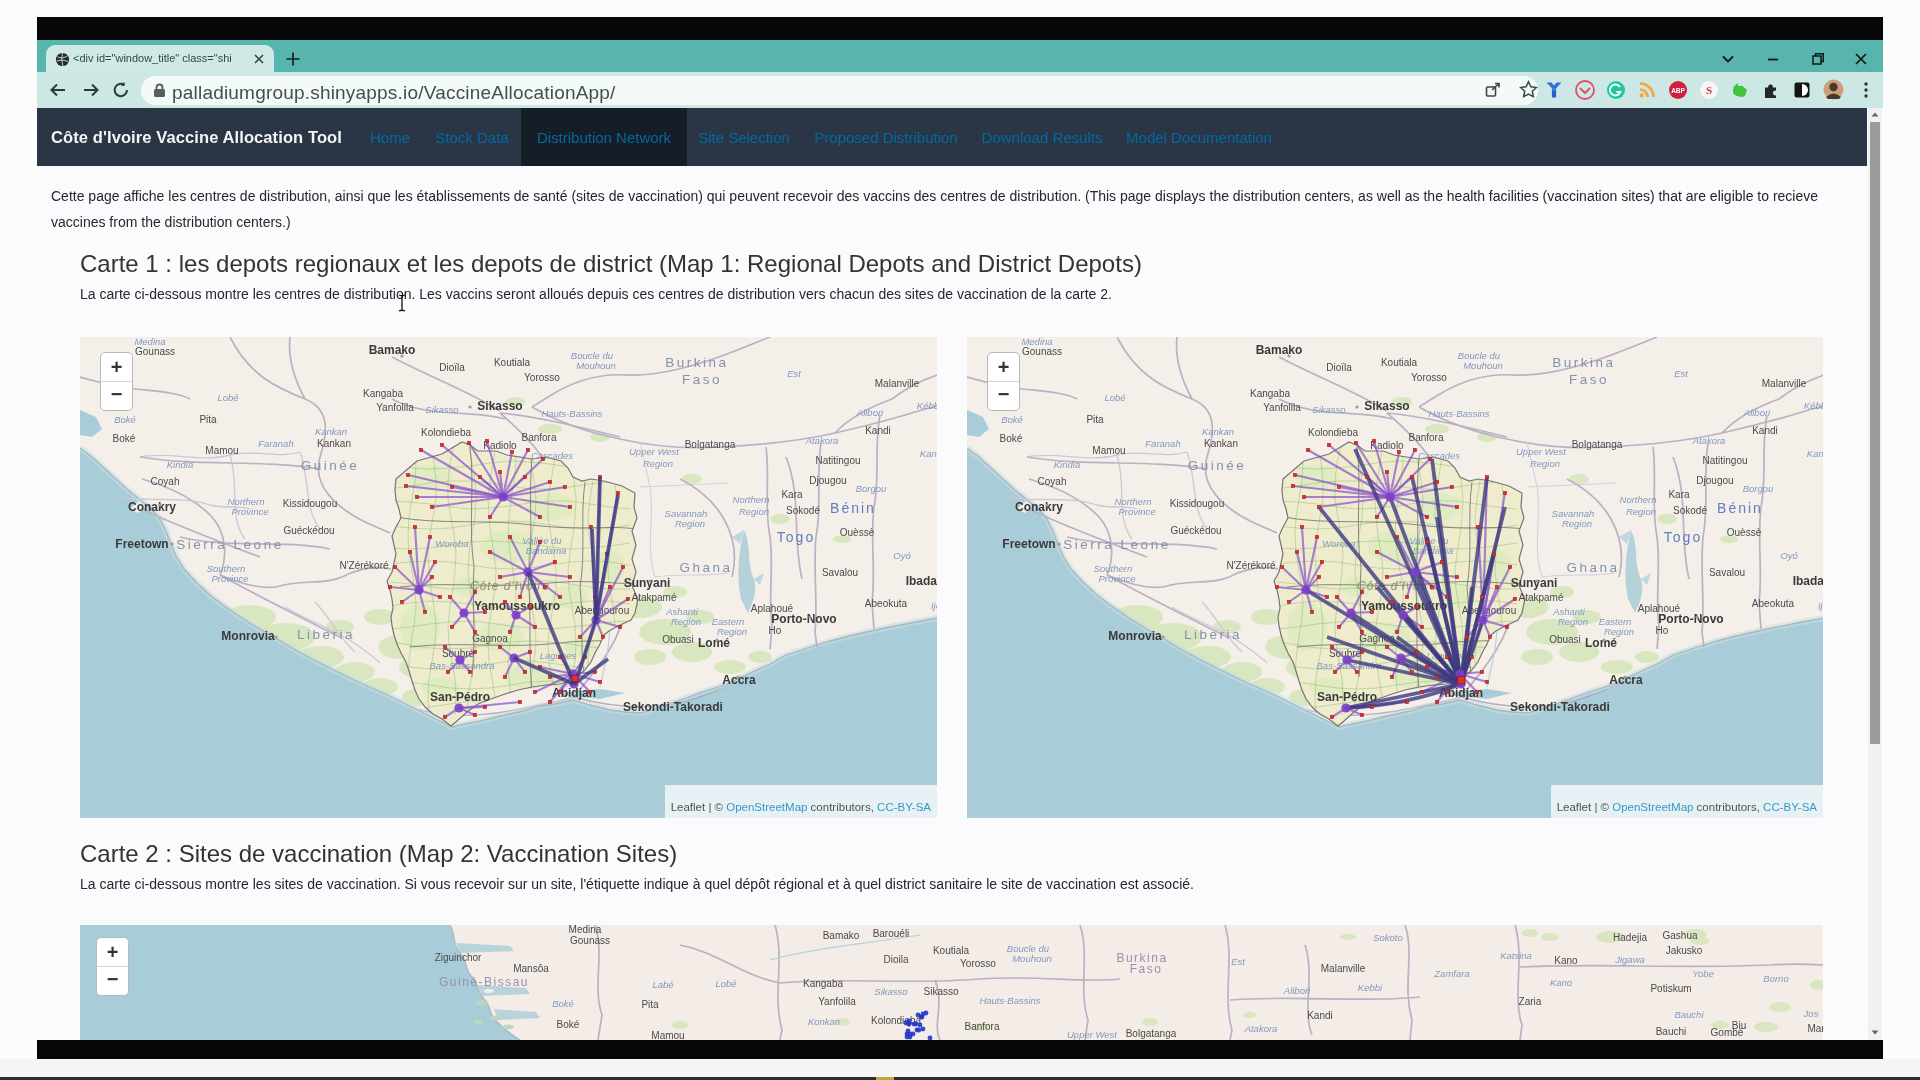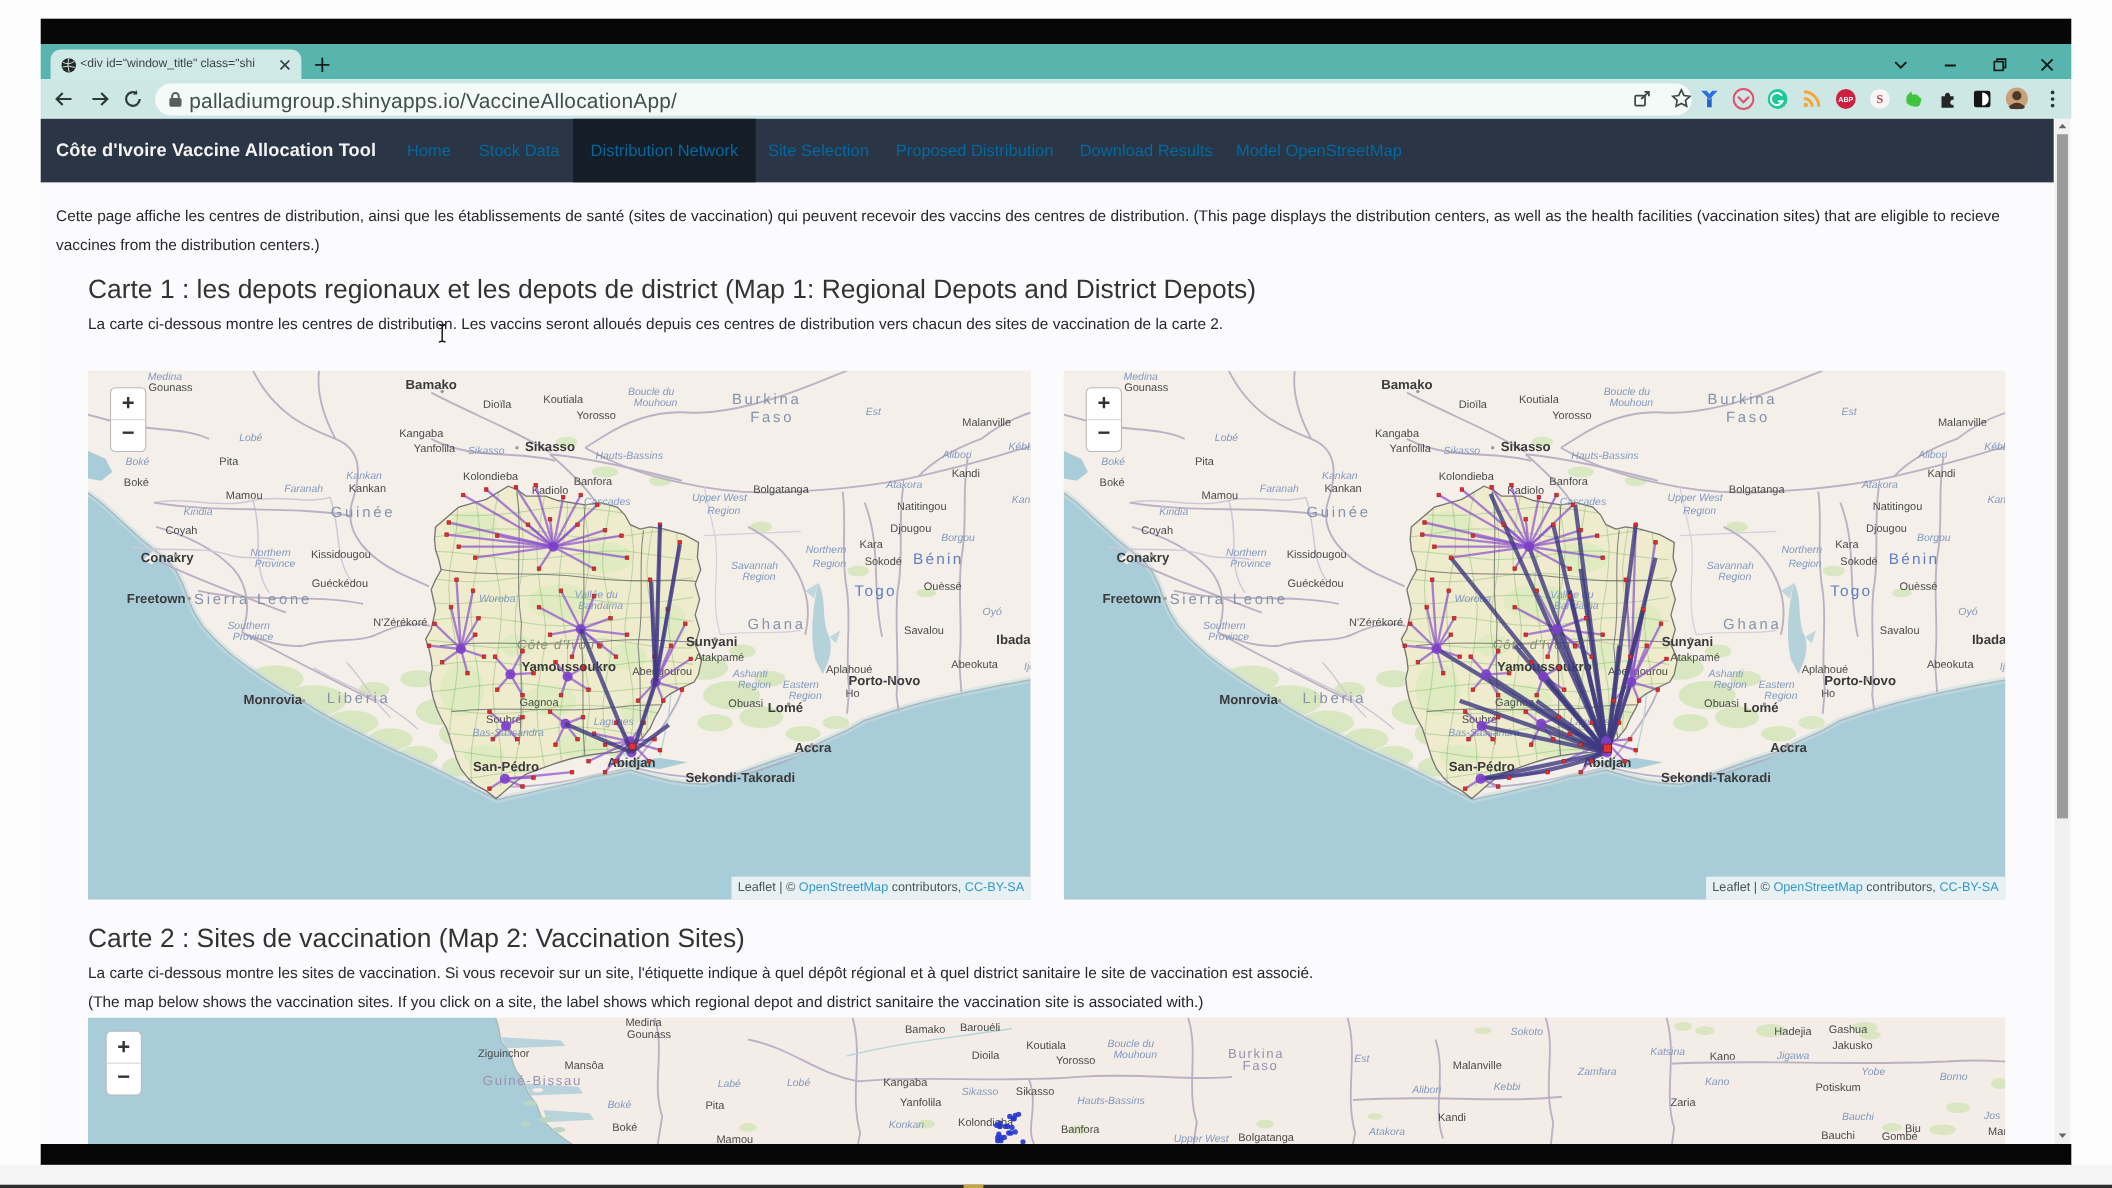--- a/index.html
+++ b/index.html
@@ -24,21 +24,21 @@
   #sbtrack{left:1868px;top:108px;width:14px;height:932px;background:#f2f1f1;}
   #sbthumb{left:1870px;top:122px;width:10px;height:622px;background:#9b9b9b;border-radius:0px;}
   
   #botblack{left:37px;top:1040px;width:1846px;height:19px;background:#060606;}
   #botlight{left:0px;top:1059px;width:1920px;height:18px;background:#f5f5f5;}
   #botline{left:0px;top:1077px;width:1920px;height:3px;background:#2e2e2e;}
   .mapbox{overflow:hidden;background:#f3eee6;}
   .zoomctl{position:absolute;left:20px;top:15px;width:31px;height:57px;background:#ffffff;border:1px solid #b9b9b9;border-radius:5px;z-index:30;}
   .zoomctl .zp{position:absolute;left:0;top:1px;width:31px;height:27px;text-align:center;font-size:20px;font-weight:700;color:#333;line-height:26px;}
   .zoomctl .zm{position:absolute;left:0;top:28px;width:31px;height:27px;text-align:center;font-size:20px;font-weight:700;color:#333;line-height:24px;border-top:1px solid #d5d5d5;}
-  .attrib{position:absolute;right:0;bottom:0;height:17px;background:rgba(255,255,255,0.72);font-size:11.5px;color:#46565c;padding:4px 6px 0 6px;white-space:nowrap;z-index:30;}
+  .attrib{position:absolute;right:0;bottom:0;height:17px;background:rgba(255,255,255,0.72);font-size:11.5px;color:#46565c;padding:16px 6px 0 6px;white-space:nowrap;z-index:30;}
   .attrib .bl{color:#3399cc;}
 </style>
 </head>
 <body>
 <div id="frame">
 
   <div class="abs" id="titlebar"></div>
   <div class="abs" id="tabstrip"></div>
   <div class="abs" id="tab"></div>
   <svg class="abs" style="left:55px;top:52px" width="15" height="15" viewBox="0 0 16 16">
@@ -143,21 +143,21 @@
 
   <div class="abs" id="navbar"></div>
   <div class="abs" id="navactive"></div>
   <div class="abs" id="navtitle">Côte d'Ivoire Vaccine Allocation Tool</div>
   <div class="abs navitem" style="left:390px;transform:translateX(-50%)">Home</div>
   <div class="abs navitem" style="left:472px;transform:translateX(-50%)">Stock Data</div>
   <div class="abs navitem" style="left:604px;transform:translateX(-50%)">Distribution Network</div>
   <div class="abs navitem" style="left:744px;transform:translateX(-50%)">Site Selection</div>
   <div class="abs navitem" style="left:886px;transform:translateX(-50%)">Proposed Distribution</div>
   <div class="abs navitem" style="left:1042px;transform:translateX(-50%)">Download Results</div>
-  <div class="abs navitem" style="left:1199px;transform:translateX(-50%)">Model OpenStreetMap</div>
+  <div class="abs navitem" style="left:1199px;transform:translateX(-50%)">Model Documentation</div>
 
   <div class="abs" id="content"></div>
   <div class="abs ptext" style="left:51px;top:188px">Cette page affiche les centres de distribution, ainsi que les établissements de santé (sites de vaccination) qui peuvent recevoir des vaccins des centres de distribution. (This page displays the distribution centers, as well as the health facilities (vaccination sites) that are eligible to recieve</div>
   <div class="abs ptext" style="left:51px;top:214px">vaccines from the distribution centers.)</div>
   <div class="abs h2" style="left:80px;top:250px">Carte 1 : les depots regionaux et les depots de district (Map 1: Regional Depots and District Depots)</div>
   <div class="abs ptext" style="left:80px;top:286px">La carte ci-dessous montre les centres de distribution. Les vaccins seront alloués depuis ces centres de distribution vers chacun des sites de vaccination de la carte 2.</div>
 
   <div class="abs mapbox" id="map1" style="left:80px;top:337px;width:857px;height:481px">
     <svg style="position:absolute;left:0;top:0" width="857" height="481" viewBox="0 0 857 481">
 <use href="#bm"></use>
@@ -570,21 +570,20 @@
 </svg>
     <div class="zoomctl">
         <div class="zp">+</div>
         <div class="zm">−</div>
       </div>
     <div class="attrib">Leaflet | © <span class="bl">OpenStreetMap</span> contributors, <span class="bl">CC-BY-SA</span></div>
   </div>
 
   <div class="abs h2" style="left:80px;top:840px">Carte 2 : Sites de vaccination (Map 2: Vaccination Sites)</div>
   <div class="abs ptext" style="left:80px;top:876px">La carte ci-dessous montre les sites de vaccination. Si vous recevoir sur un site, l'étiquette indique à quel dépôt régional et à quel district sanitaire le site de vaccination est associé.</div>
-  <div class="abs ptext" style="left:80px;top:902px">(The map below shows the vaccination sites. If you click on a site, the label shows which regional depot and district sanitaire the vaccination site is associated with.)</div>
 
   <div class="abs mapbox" id="map3" style="left:80px;top:925px;width:1743px;height:115px">
     <svg style="position:absolute;left:0;top:0" width="1743" height="115" viewBox="0 0 1743 115">
 <rect width="1743" height="115" fill="#f4ece6"></rect>
 <g class="fo">
           <ellipse cx="1530" cy="12" rx="14" ry="6"></ellipse>
           <ellipse cx="1615" cy="9" rx="12" ry="5"></ellipse>
           <ellipse cx="1700" cy="82" rx="11" ry="5"></ellipse>
           <ellipse cx="1640" cy="100" rx="9" ry="4"></ellipse>
           <ellipse cx="900" cy="102" rx="9" ry="4"></ellipse>

